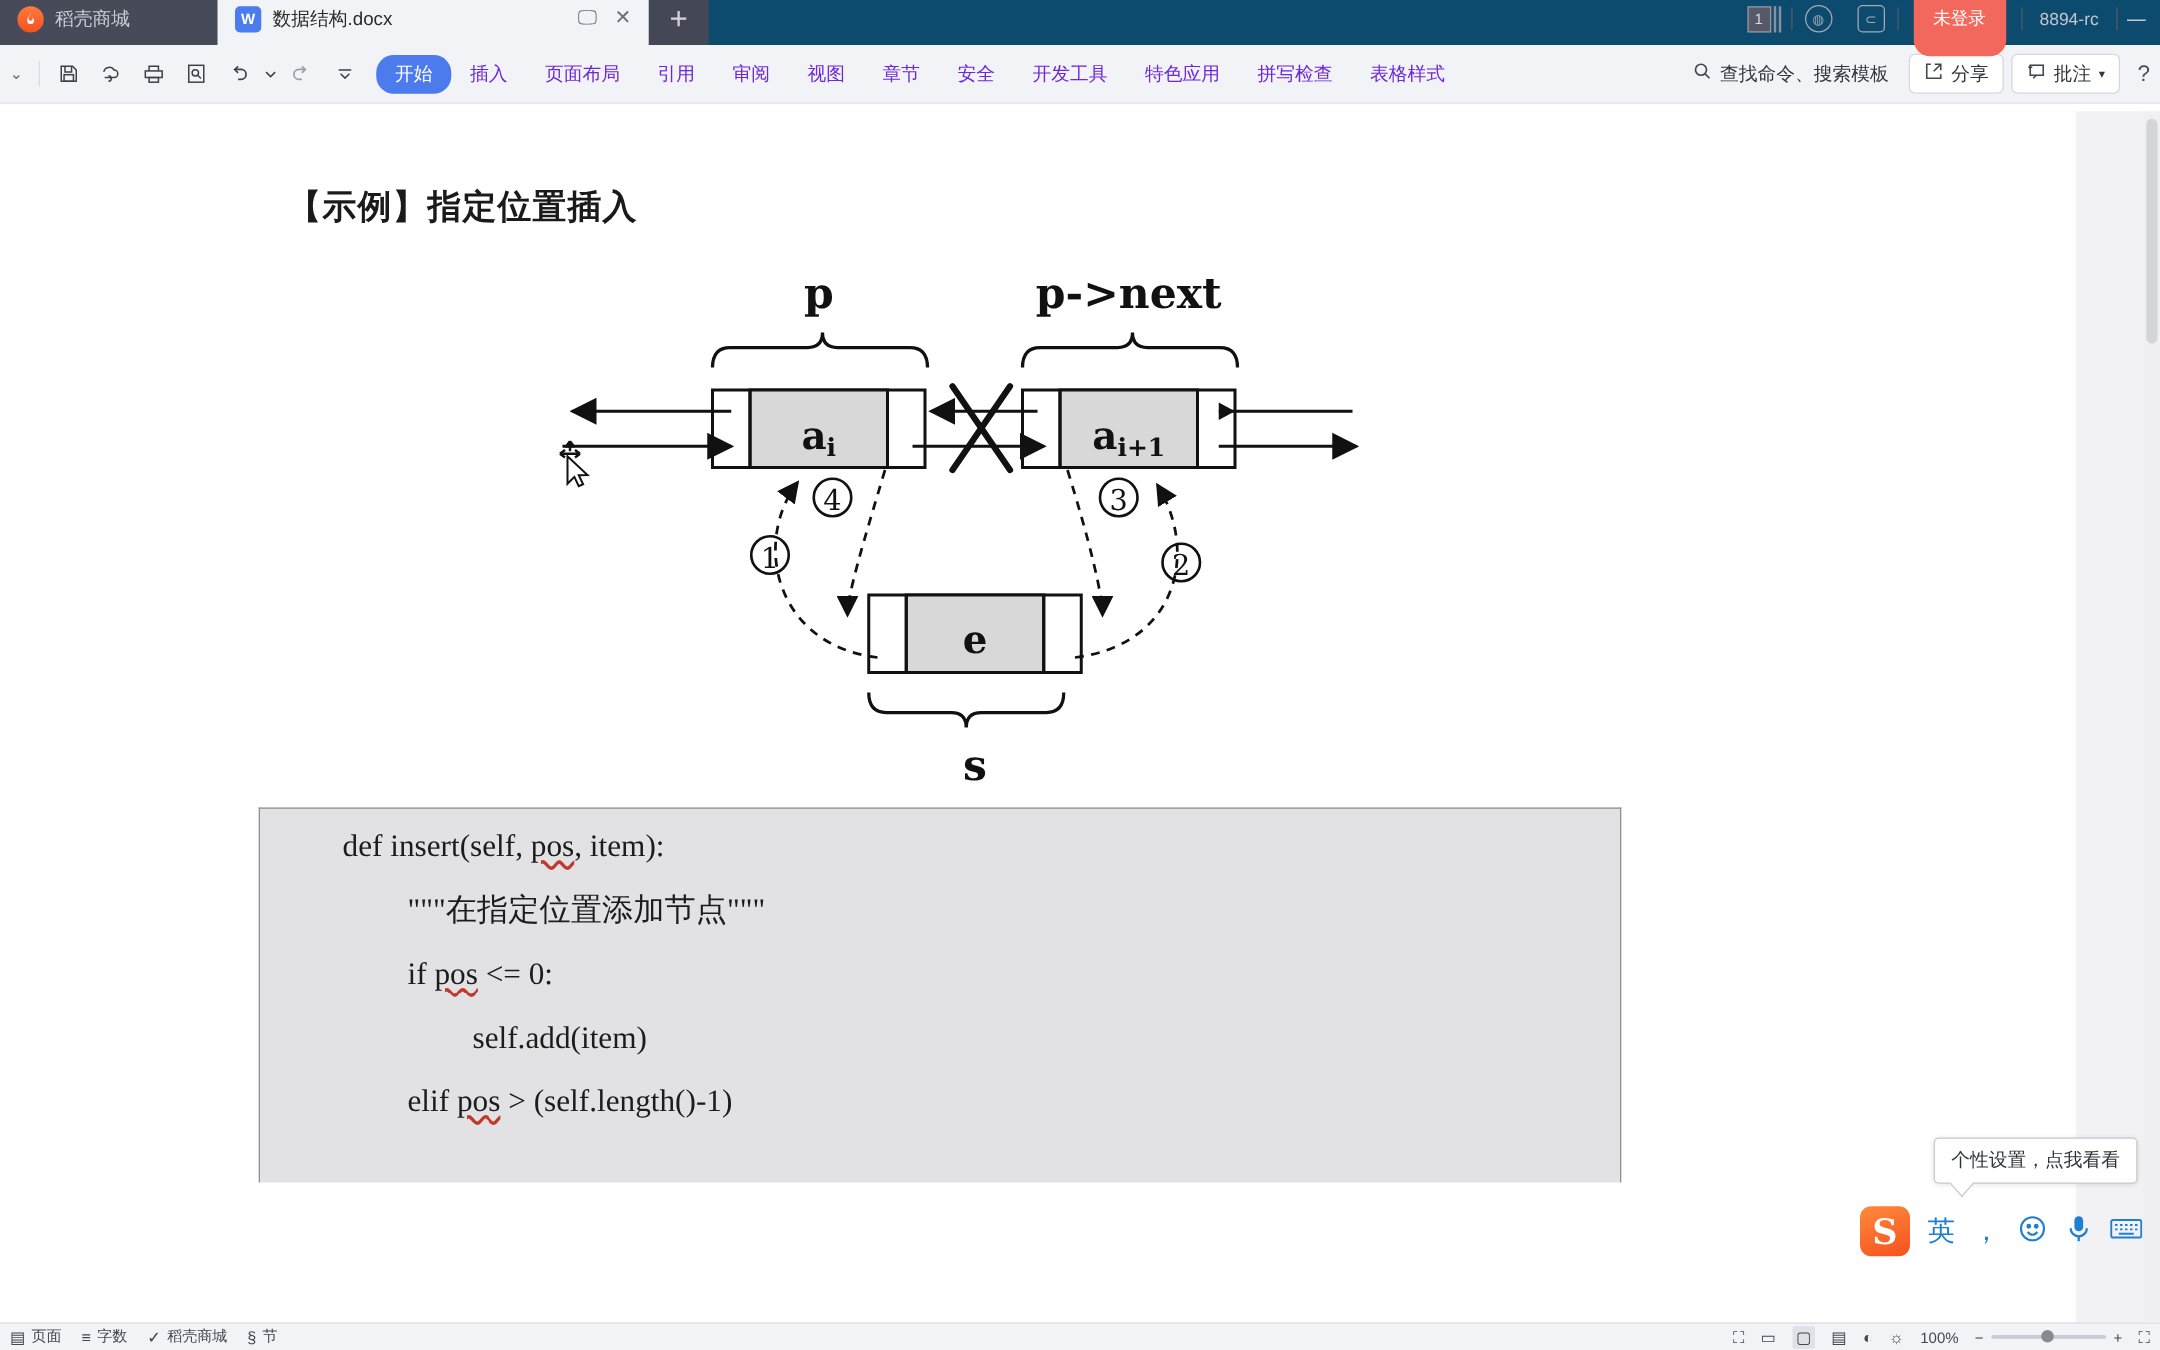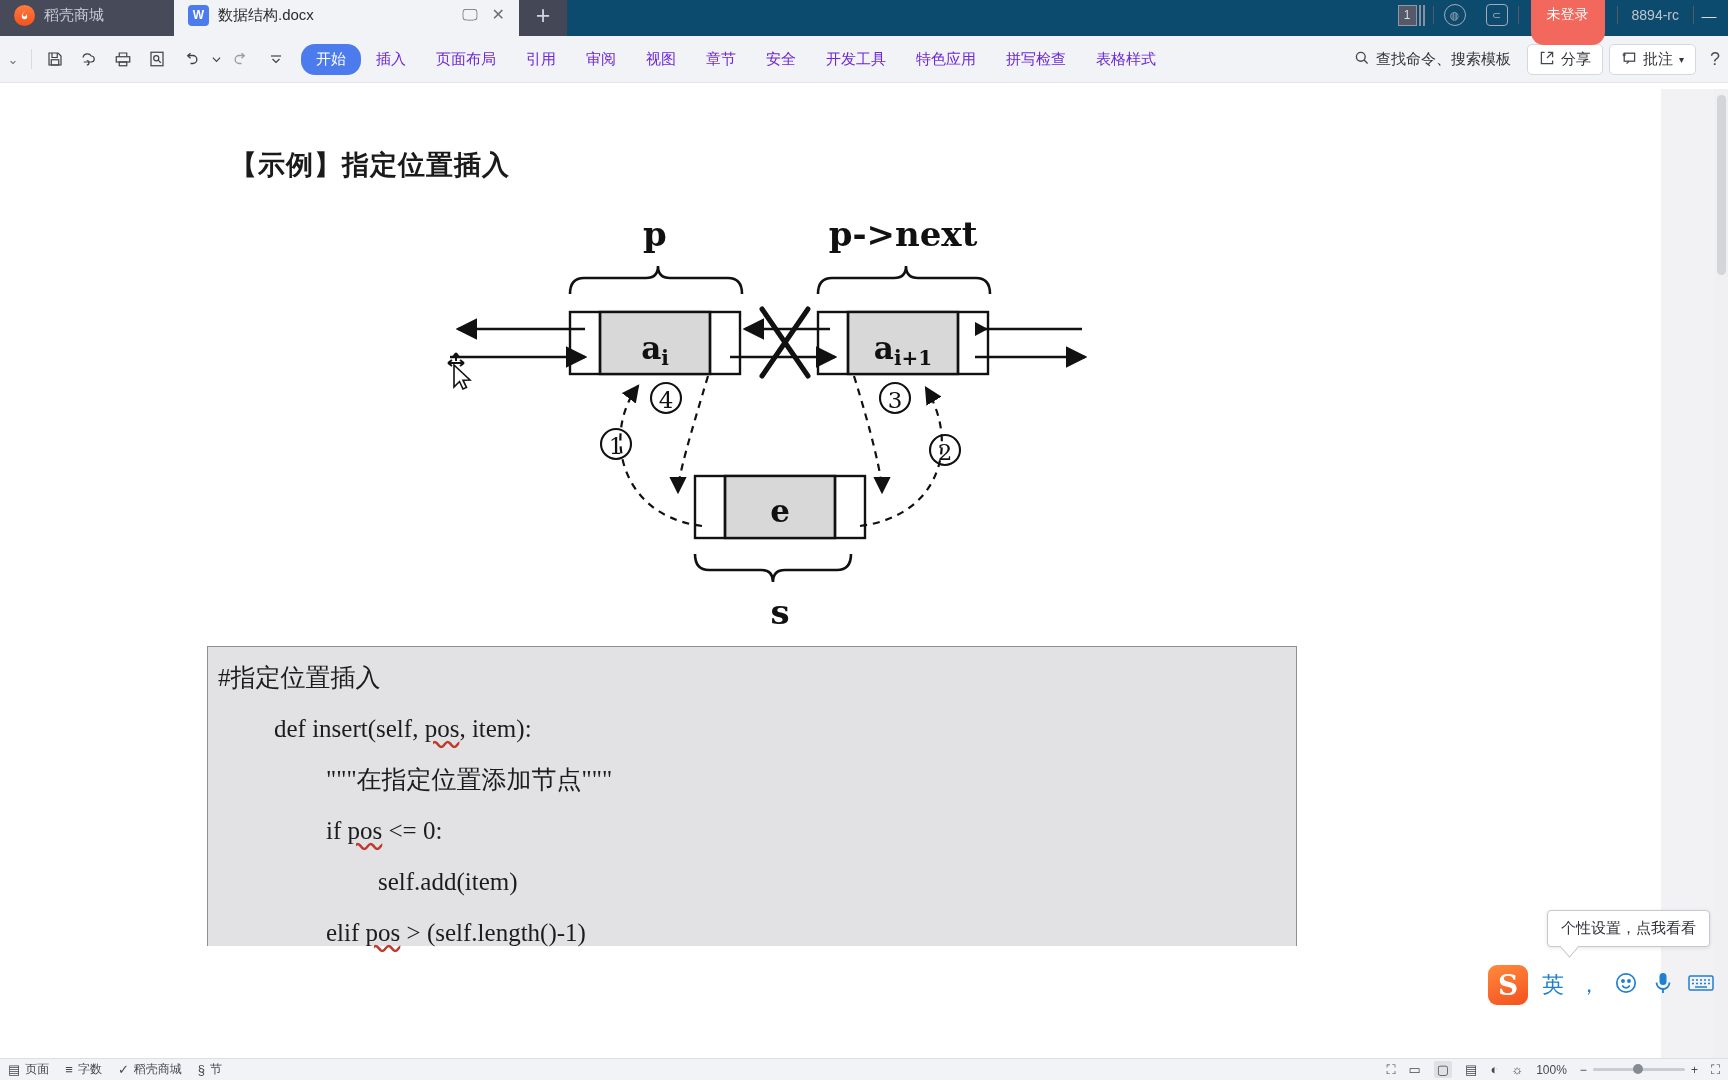--- a/index.html
+++ b/index.html
@@ -465,21 +465,20 @@
           <path d="M13 2 l0 8 M9 6 l8 0" stroke="#111" stroke-width="2" fill="none"></path>
           <path d="M5 12 l16 0" stroke="#111" stroke-width="2"></path>
           <path d="M5 12 l4 -3 M5 12 l4 3 M21 12 l-4 -3 M21 12 l-4 3" stroke="#111" stroke-width="2" fill="none"></path>
           <path d="M13 2 l-3 4 M13 2 l3 4" stroke="#111" stroke-width="2" fill="none"></path>
         </g>
         <path d="M11 14 L11 36 L16.5 30.5 L20 38 L23.5 36.4 L20 29.2 L27 29 Z" fill="#fff" stroke="#111" stroke-width="1.6"></path>
       </svg>
     </div>
 
     <div class="codeblock">
-      <div class="cline-wrap"><span class="cline" style="margin-left:0px">#指定位置插入</span></div>
       <div class="cline-wrap"><span class="cline" style="margin-left:56px">def&nbsp;insert(self,&nbsp;<span class="sq-red">pos</span>,&nbsp;item):</span></div>
       <div class="cline-wrap"><span class="cline" style="margin-left:108px">"""在指定位置添加节点"""</span></div>
       <div class="cline-wrap"><span class="cline" style="margin-left:108px">if&nbsp;<span class="sq-red">pos</span>&nbsp;&lt;=&nbsp;0:</span></div>
       <div class="cline-wrap"><span class="cline" style="margin-left:160px">self.add(item)</span></div>
       <div class="cline-wrap"><span class="cline" style="margin-left:108px">elif&nbsp;<span class="sq-red">pos</span>&nbsp;&gt;&nbsp;(self.length()-1)</span></div>
     </div>
 
   </div>
 
   <div class="vscroll">

